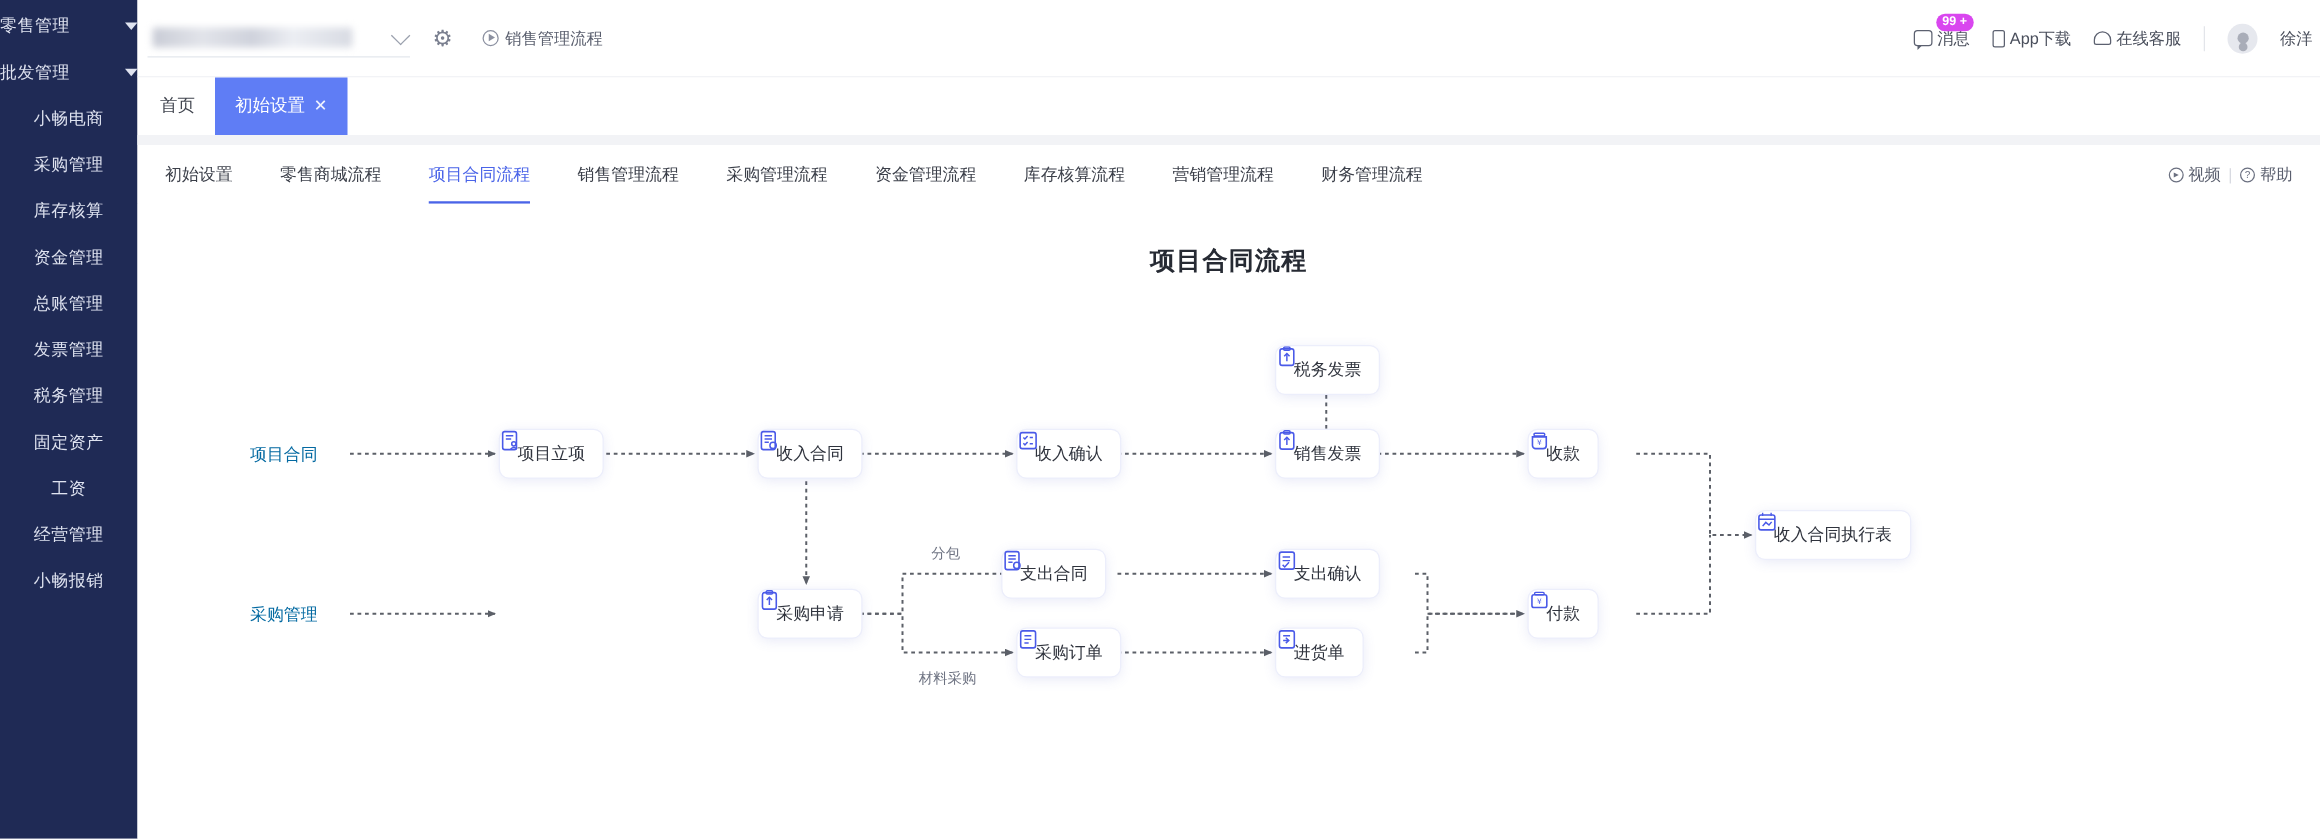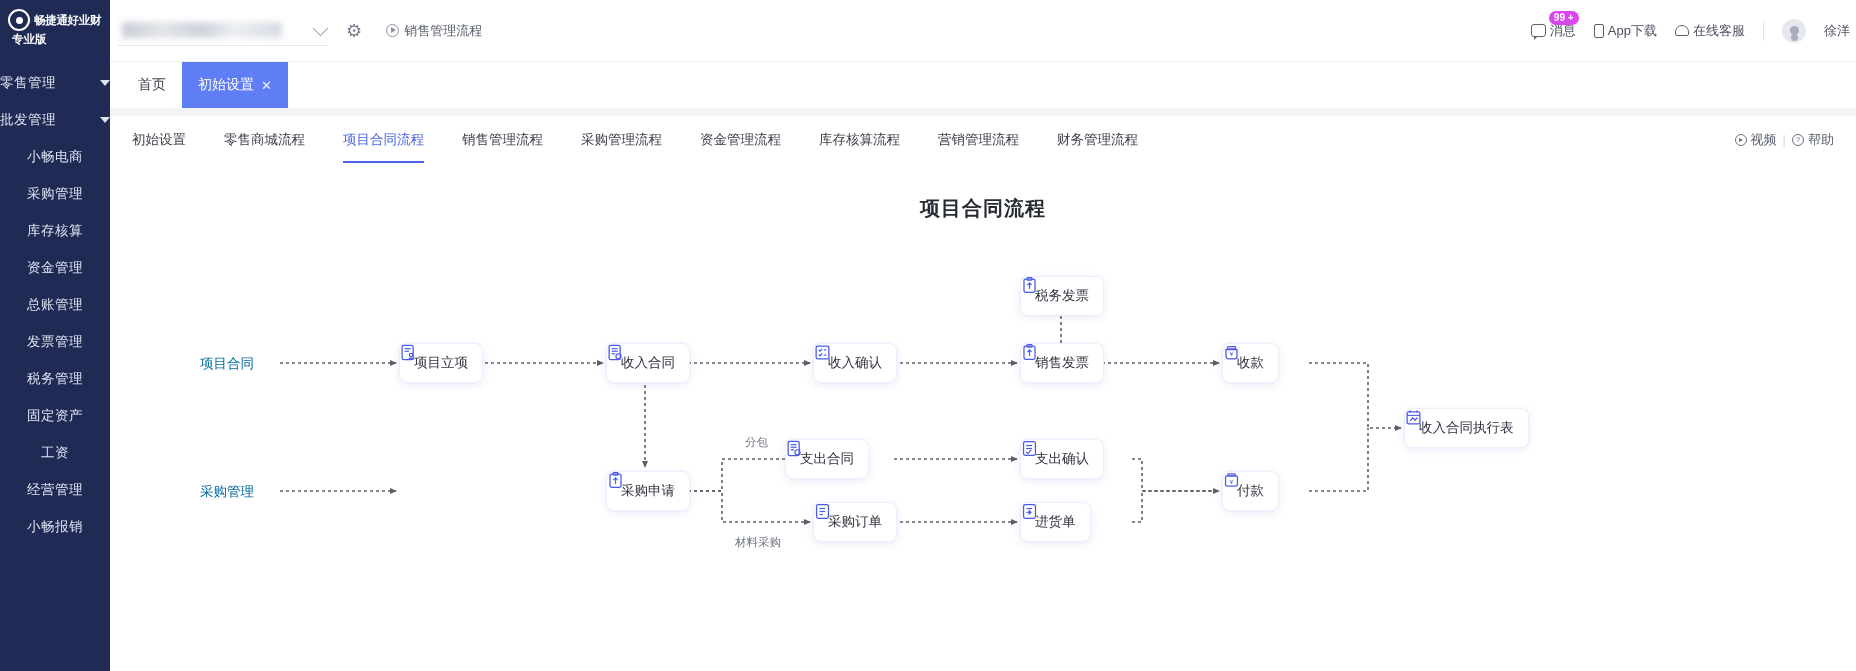--- a/index.html
+++ b/index.html
@@ -90,21 +90,21 @@
   .divider-v{ width:1px; height:20px; background:#e3e5ea; }
   .avatar{ width:24px;height:24px;border-radius:50%;background:#e6e8ee;
            display:flex;align-items:center;justify-content:center; }
   .avatar .b{ width:9px;height:9px;border-radius:50%;background:#a9adb8;
               box-shadow:0 7px 0 -1px #a9adb8; }
   .user-name{ color:#4a4f5c; font-size:13px; white-space:nowrap; }
 
   
   .pagetabs{
     position:absolute; left:110px; top:62px; width:1746px; height:46px;
-    background:#fff; display:flex; align-items:stretch; padding-left:12px;
+    background:#fff; display:flex; align-items:stretch; padding-left:2px;
   }
   .ptab{
     display:flex; align-items:center; gap:7px; padding:0 16px; font-size:14px;
     color:#41454f; cursor:pointer;
   }
   .ptab.active{ background:#5f7df5; color:#fff; }
   .ptab .x{ font-size:13px; opacity:.9; }
 
   
   .subbar{
@@ -157,29 +157,20 @@
   .edgelabel{
     position:absolute; font-size:11.5px; color:#6e7382; white-space:nowrap;
   }
 </style>
 </head>
 <body>
 
 <div class="app">
 
   <div class="sidebar">
-    <div class="logo-wrap">
-      <div class="logo-row">
-        <span class="logo-mark">
-            <i></i>
-          </span>
-        <span class="logo-text">畅捷通好业财</span>
-      </div>
-      <div class="logo-sub">专业版</div>
-    </div>
     <div class="menu">
       <div class="menu-item">
         <span>零售管理</span>
         <span class="caret"></span>
       </div>
       <div class="menu-item">
         <span>批发管理</span>
         <span class="caret"></span>
       </div>
       <div class="menu-item">
@@ -432,21 +423,21 @@
       <div class="node" style="left:497px;top:309px;">
         <svg class="nico" viewBox="0 0 20 20">
           <rect x="3.5" y="2.5" width="13" height="15.5" rx="2" fill="none" stroke="#4a5ae8" stroke-width="1.5"></rect>
           <rect x="7" y="0.8" width="6" height="3" rx="1" fill="none" stroke="#4a5ae8" stroke-width="1.4"></rect>
           <line x1="10" y1="7" x2="10" y2="14" stroke="#4a5ae8" stroke-width="1.4"></line>
           <path d="M7.5 9.5 L10 6.8 L12.5 9.5" fill="none" stroke="#4a5ae8" stroke-width="1.4"></path>
         </svg>
         <span class="lbl">采购申请</span>
       </div>
 
-      <div class="node" style="left:676px;top:277px;text-align:center;">
+      <div class="node" style="left:692px;top:277px;text-align:center;">
         <svg class="nico" viewBox="0 0 20 20">
           <rect x="2.5" y="1.5" width="13" height="17" rx="2" fill="none" stroke="#4a5ae8" stroke-width="1.5"></rect>
           <line x1="5.5" y1="5.5" x2="12.5" y2="5.5" stroke="#4a5ae8" stroke-width="1.4"></line>
           <line x1="5.5" y1="8.5" x2="12.5" y2="8.5" stroke="#4a5ae8" stroke-width="1.4"></line>
           <line x1="5.5" y1="11.5" x2="9.5" y2="11.5" stroke="#4a5ae8" stroke-width="1.4"></line>
           <circle cx="13.5" cy="14.5" r="3" fill="none" stroke="#4a5ae8" stroke-width="1.4"></circle>
         </svg>
         <span class="lbl">支出合同</span>
       </div>
 

